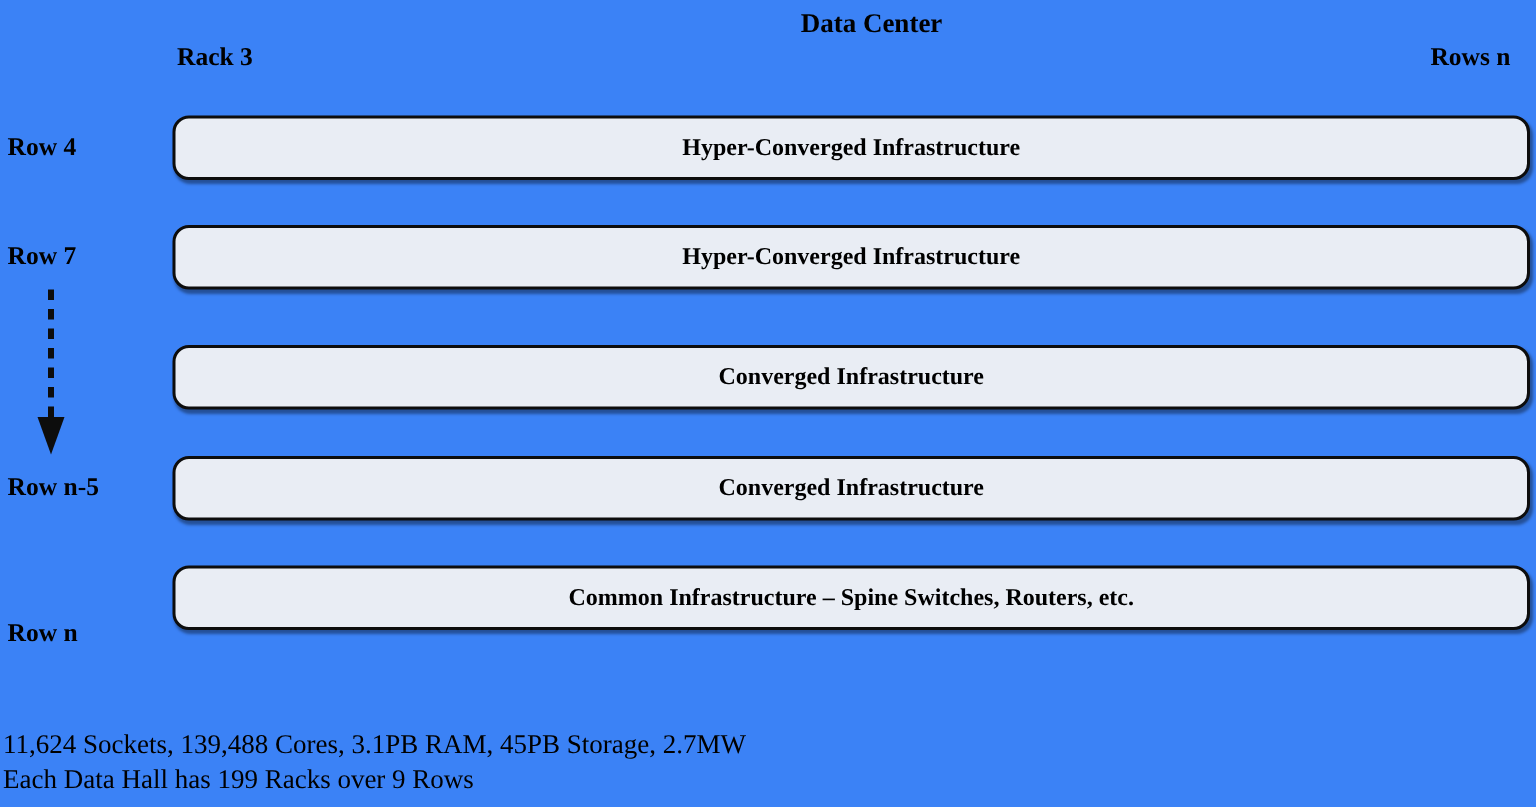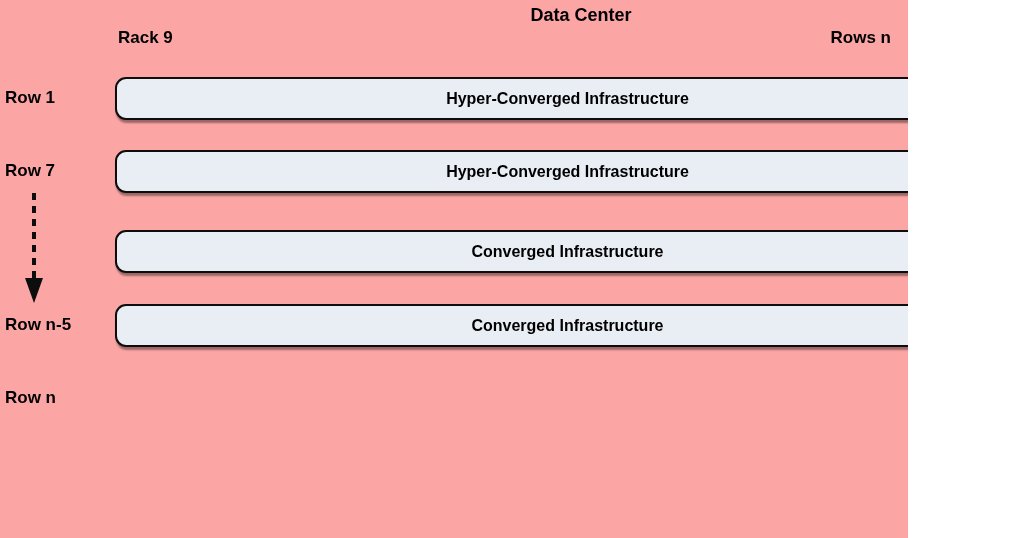--- a/index.html
+++ b/index.html
@@ -7,24 +7,24 @@
     --box-border: #0d0d0d;
     --text-color: #000000;
   }
   html, body {
     margin: 0;
     padding: 0;
     background: #ffffff;
   }
   .canvas {
     position: relative;
-    width: 908px;
+    width: 1024px;
     height: 538px;
-    background: #fca5a5;
-    font-family: Liberation Sans, sans-serif;
+    background: #3b82f6;
+    font-family: Liberation Serif, serif;
     color: var(--text-color);
     overflow: hidden;
   }
   .title {
     position: absolute;
     top: 5px;
     left: 581px;
     transform: translateX(-50%);
     font-size: 18px;
     font-weight: bold;
@@ -89,41 +89,46 @@
   .footer-line-1 { top: 486px; }
   .footer-line-2 { top: 509px; }
 </style>
 </head>
 <body>
 
 <div class="canvas">
 
   <div class="title">Data Center</div>
 
-  <div class="rack-label rack-first">Rack 9</div>
+  <div class="rack-label rack-first">Rack 3</div>
   <div class="rack-label rack-last">Rows n</div>
 
-  <div class="row-label" style="top:88px">Row 1</div>
+  <div class="row-label" style="top:88px">Row 4</div>
   <div class="row-label" style="top:161px">Row 7</div>
   <div class="row-label" style="top:241px"></div>
   <div class="row-label" style="top:315px">Row n-5</div>
-  <div class="row-label" style="top:388px">Row n</div>
+  <div class="row-label" style="top:412px">Row n</div>
 
   <svg class="arrow-icon" width="20" height="112" viewBox="0 0 20 112" aria-hidden="true">
     <line x1="10" y1="1" x2="10" y2="88" stroke="#0d0d0d" stroke-width="4" stroke-dasharray="7 6"></line>
     <polygon points="1,86 19,86 10,111" fill="#0d0d0d"></polygon>
   </svg>
 
   <div class="row-box" style="top:77px">
     <span>Hyper-Converged Infrastructure</span>
   </div>
   <div class="row-box" style="top:150px">
     <span>Hyper-Converged Infrastructure</span>
   </div>
   <div class="row-box" style="top:230px">
     <span>Converged Infrastructure</span>
   </div>
   <div class="row-box" style="top:304px">
     <span>Converged Infrastructure</span>
   </div>
+  <div class="row-box" style="top:377px">
+    <span>Common Infrastructure – Spine Switches, Routers, etc.</span>
+  </div>
 
+  <div class="footer-line footer-line-1">11,624 Sockets, 139,488 Cores, 3.1PB RAM, 45PB Storage, 2.7MW</div>
+  <div class="footer-line footer-line-2">Each Data Hall has 199 Racks over 9 Rows</div>
 
 </div>
 
 </body></html>

